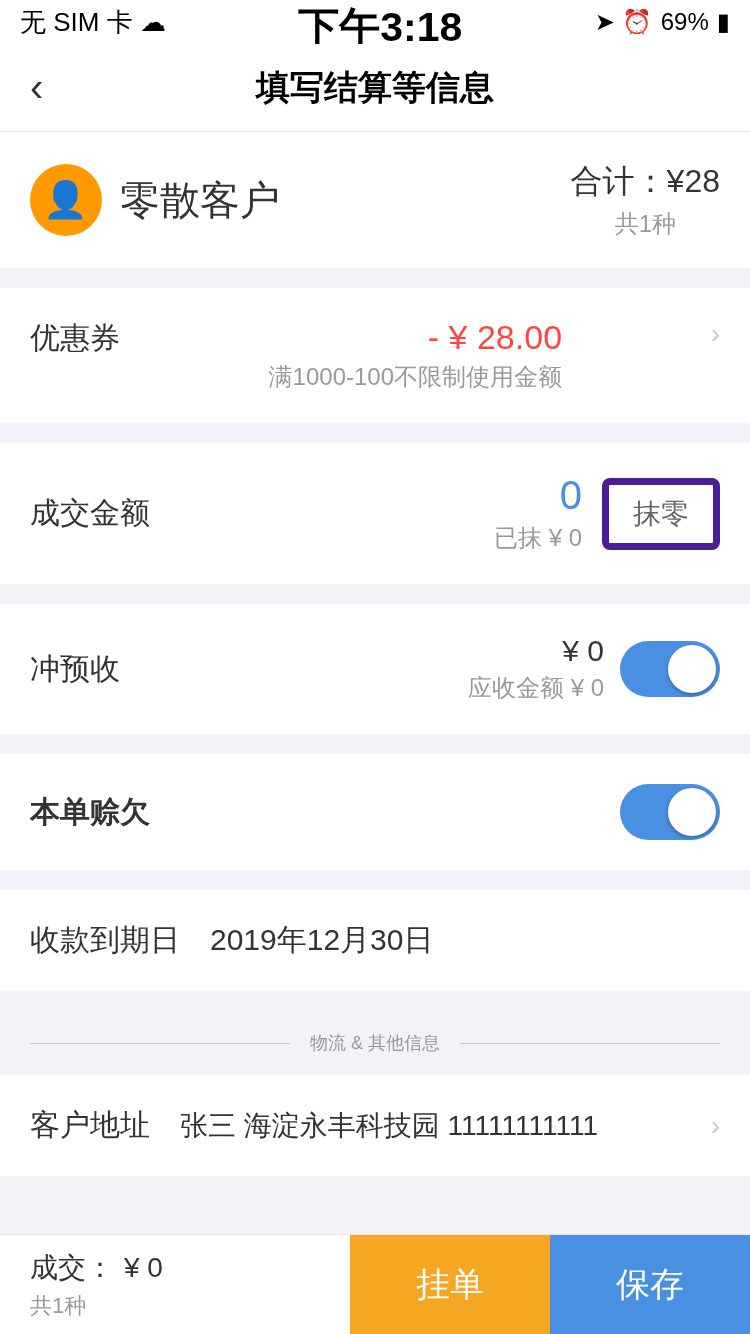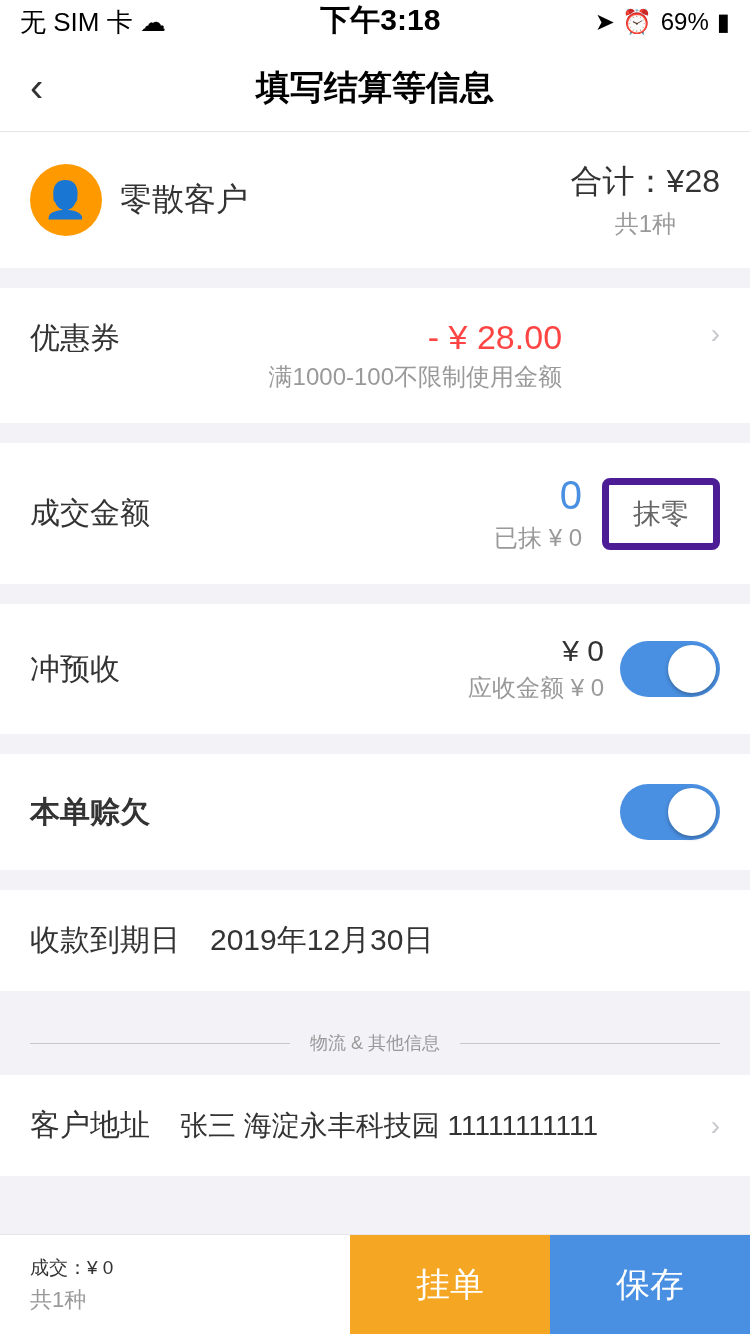--- a/index.html
+++ b/index.html
@@ -17,21 +17,21 @@
     .status-bar {
       height: 44px;
       background: #fff;
       display: flex;
       justify-content: space-between;
       padding: 0 20px;
       font-size: 26px;
       font-weight: 500;
     }
     .status-left { display: flex; align-items: center; gap: 10px; }
-    .status-center { font-size: 30px; font-weight: 600; }
+    .status-center { font-size: 41px; font-weight: 600; }
     .status-right { display: flex; align-items: center; gap: 8px; font-size: 24px; }
 
     
     .nav-bar {
       height: 88px;
       background: #fff;
       display: flex;
       align-items: center;
       padding: 0 30px;
       border-bottom: 1px solid #e5e5ea;
@@ -82,21 +82,21 @@
       height: 72px;
       background: #f90;
       border-radius: 50%;
       display: flex;
       align-items: center;
       justify-content: center;
       font-size: 36px;
       color: #fff;
     }
     .customer-name {
-      font-size: 32px;
+      font-size: 40px;
       color: #333;
       font-weight: 500;
     }
     .customer-right {
       text-align: center;
     }
     .total-amount {
       font-size: 32px;
       color: #333;
     }
@@ -295,25 +295,25 @@
       border-top: 1px solid #e5e5ea;
     }
     .bottom-left {
       flex: 1;
       padding: 0 30px;
       display: flex;
       flex-direction: column;
       gap: 4px;
     }
     .bottom-label {
-      font-size: 19px;
+      font-size: 28px;
       color: #333;
       display: flex;
       align-items: baseline;
-      gap: 0;
+      gap: 10px;
     }
     .bottom-count {
       font-size: 22px;
       color: #999;
     }
     .btn-hold {
       width: 200px;
       height: 100px;
       background: #f5a623;
       color: #fff;

